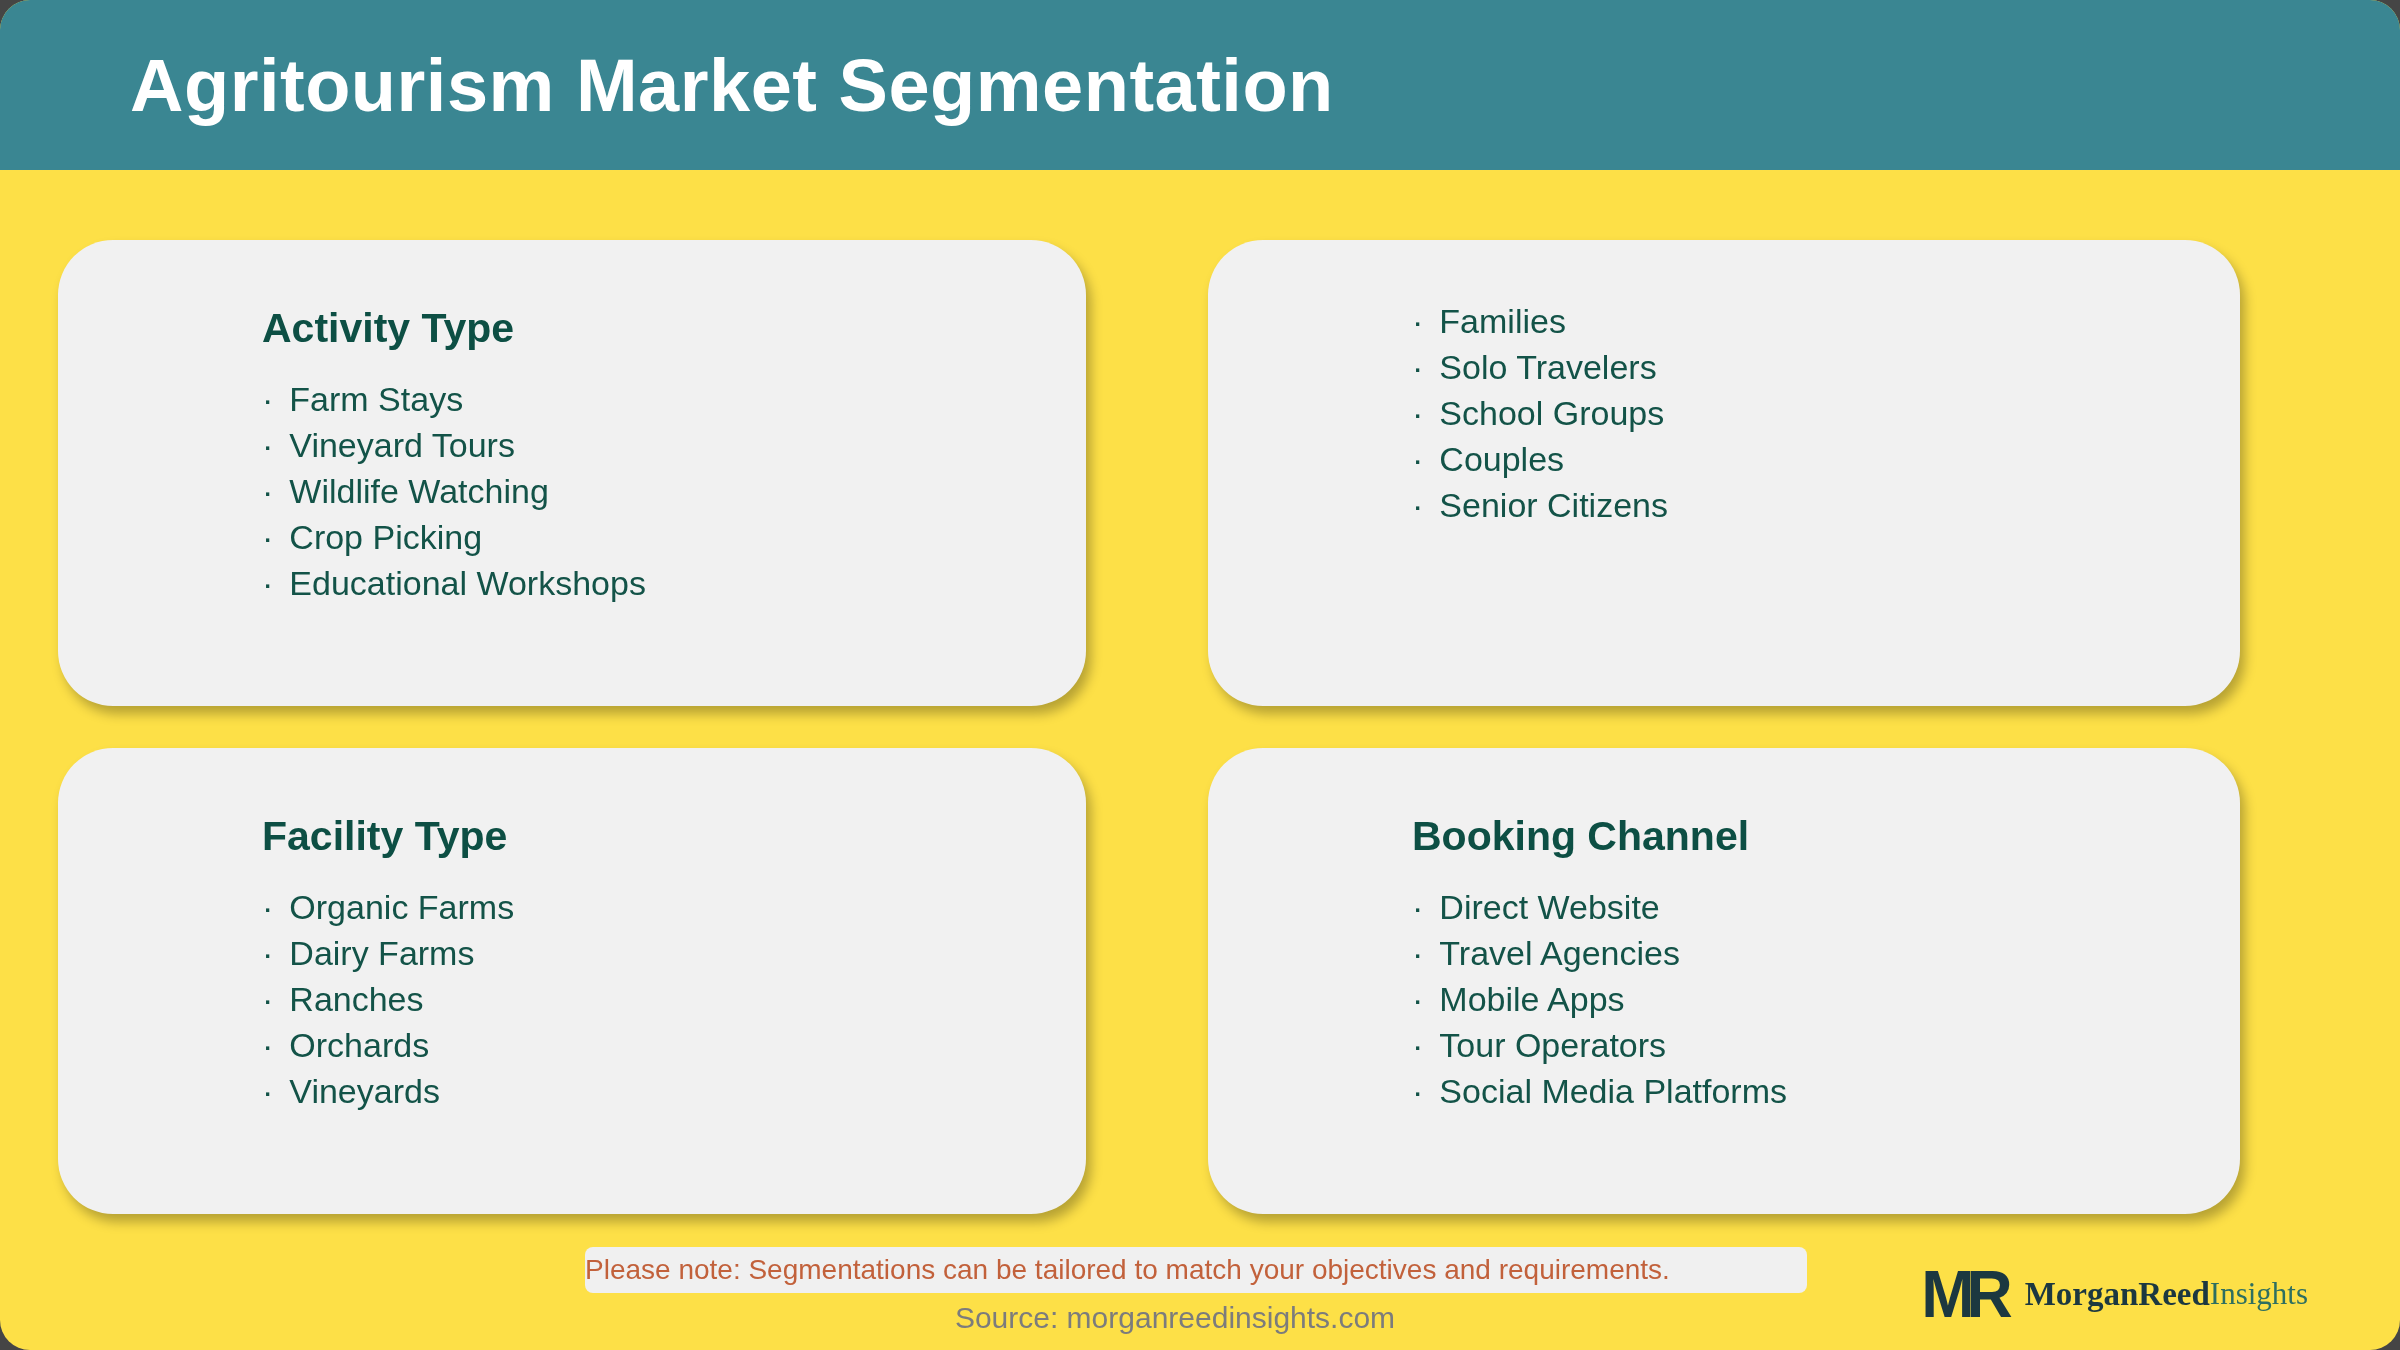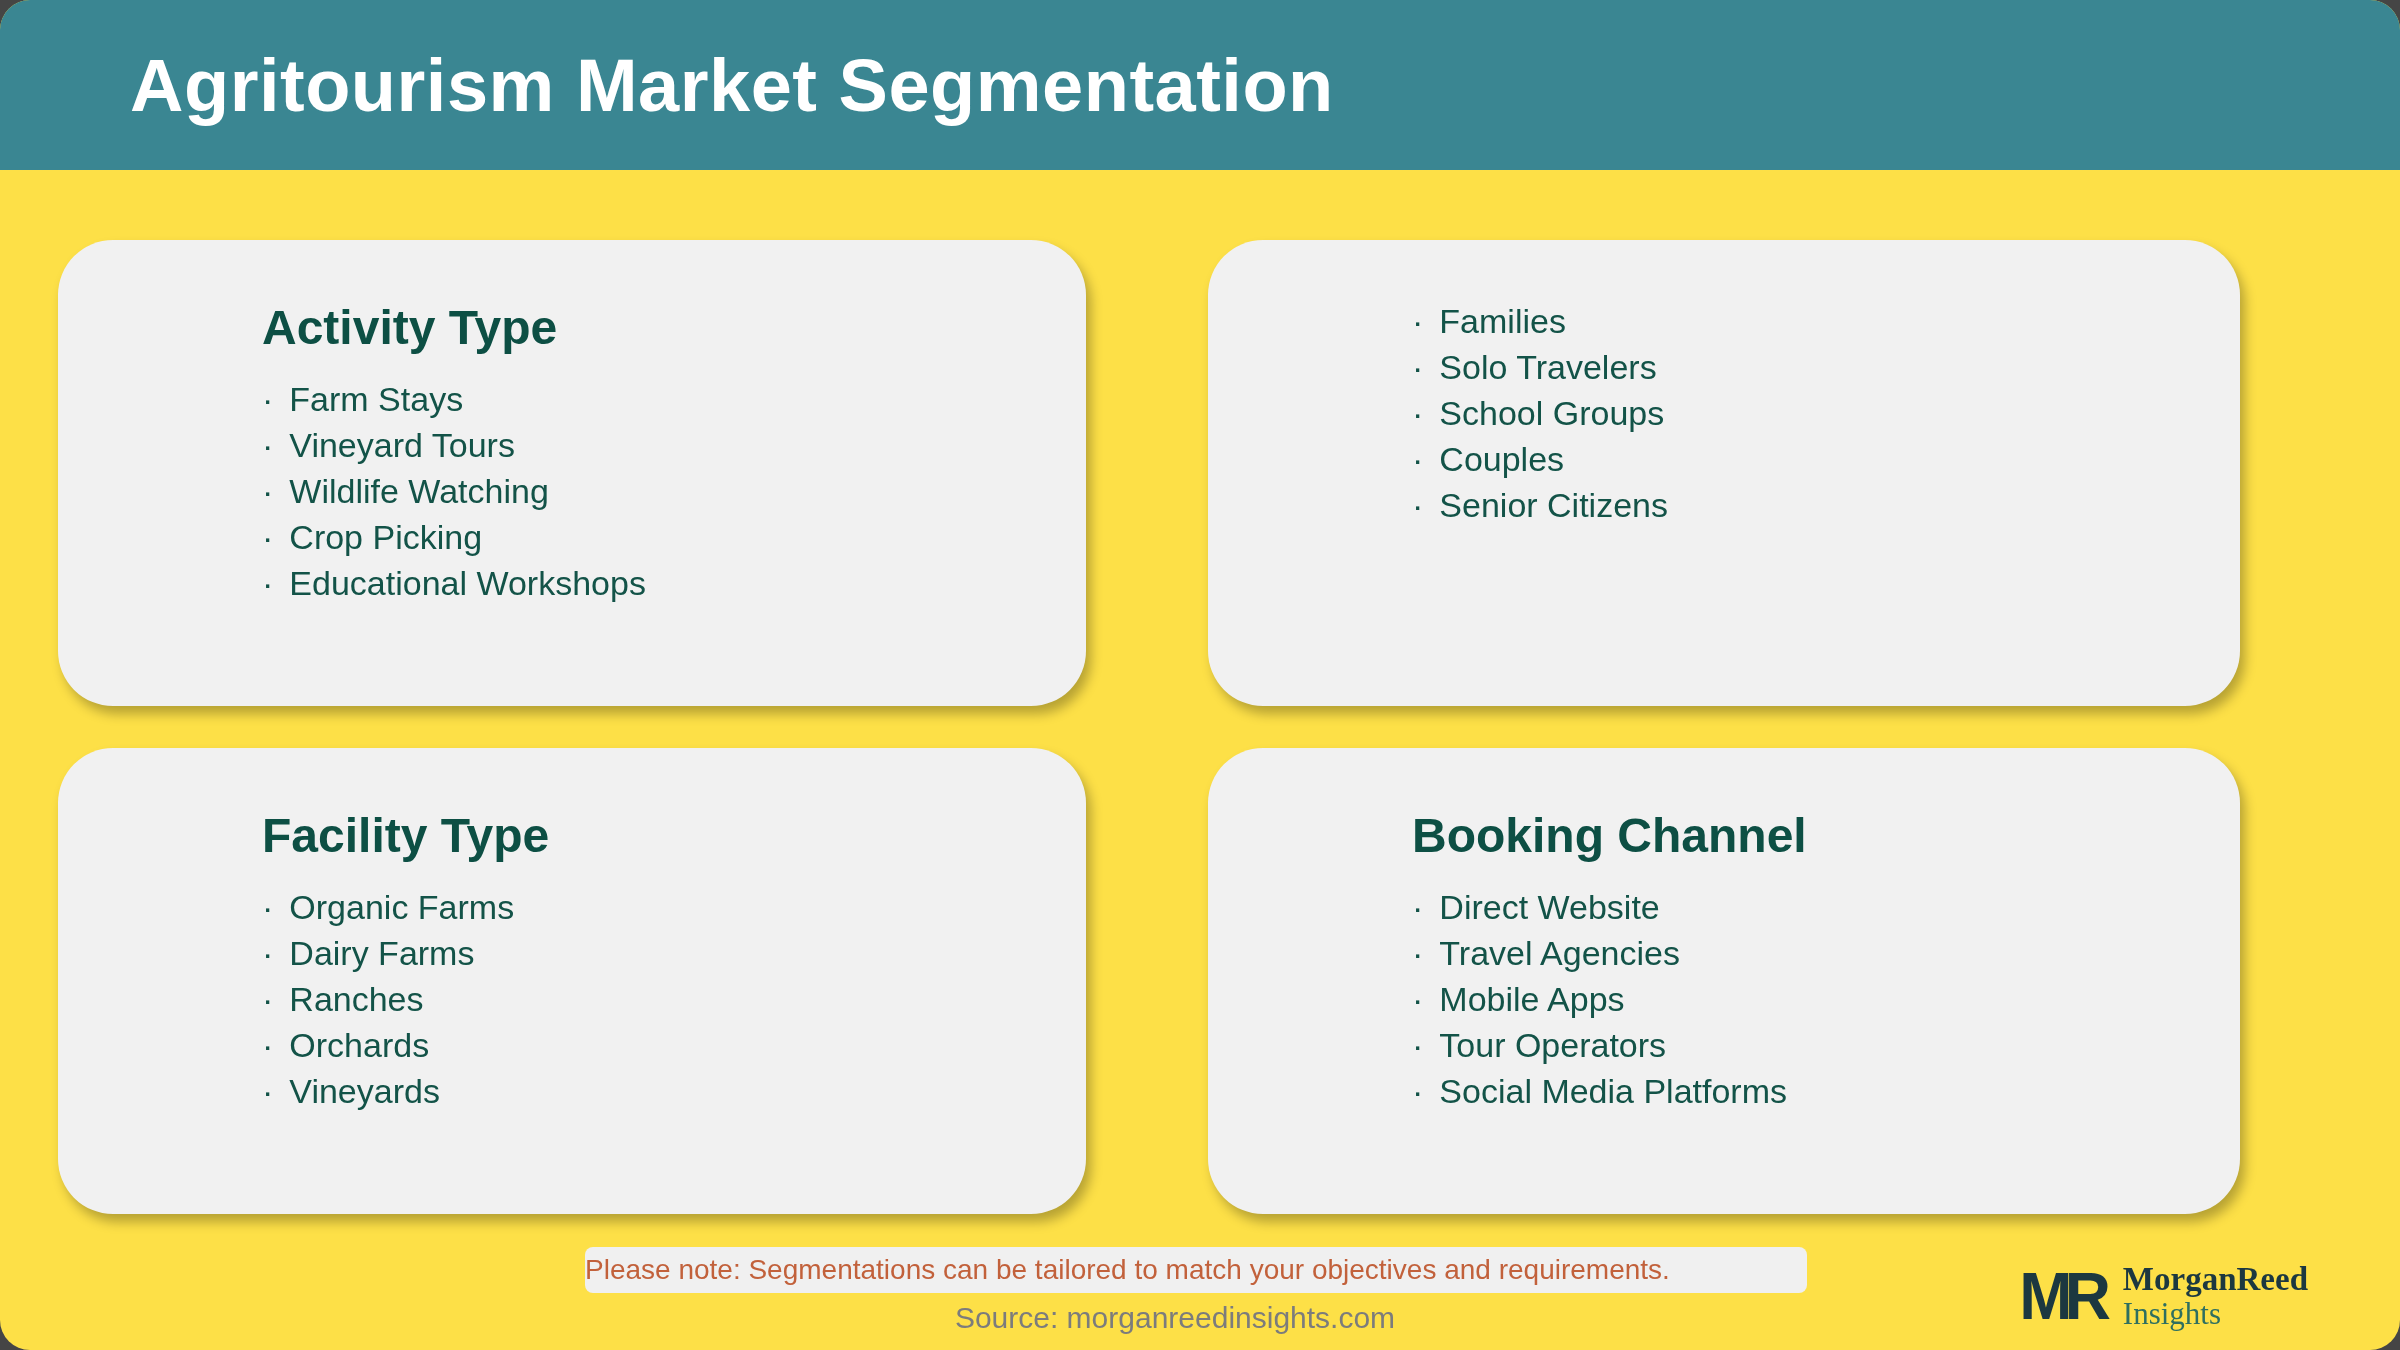--- a/index.html
+++ b/index.html
@@ -35,21 +35,21 @@
     border-radius: 55px;
     box-shadow: 5px 8px 12px rgba(0,0,0,0.28);
     padding: 58px 40px 0 204px;
   }
   .card.c1 { left: 58px;   top: 240px; }
   .card.c2 { left: 1208px; top: 240px; width: 1032px; }
   .card.c3 { left: 58px;   top: 748px; }
   .card.c4 { left: 1208px; top: 748px; width: 1032px; }
   .card h2 {
     color: #0d4f44;
-    font-size: 48px;
+    font-size: 41px;
     font-weight: 700;
     line-height: 60px;
     margin-bottom: 18px;
   }
   .card ul {
     list-style: none;
     color: #135348;
     font-size: 34px;
     line-height: 46px;
   }
@@ -83,21 +83,21 @@
     display: flex; align-items: center; gap: 20px;
   }
   .logo .monogram {
     font-size: 64px;
     font-weight: 800;
     letter-spacing: -8px;
     color: #1c3840;
     line-height: 1;
     transform: scaleY(1.05);
   }
-  .logo .wordmark { display: flex; flex-direction: column; justify-content: flex-end; }
+  .logo .wordmark { display: flex; flex-direction: row; justify-content: flex-end; }
   .logo .wordmark .name {
     font-family: "Liberation Serif", serif;
     font-weight: 700;
     font-size: 33px;
     color: #1c3840;
     line-height: 1.05;
   }
   .logo .wordmark .tagline {
     font-family: "Liberation Serif", serif;
     font-size: 31px;

